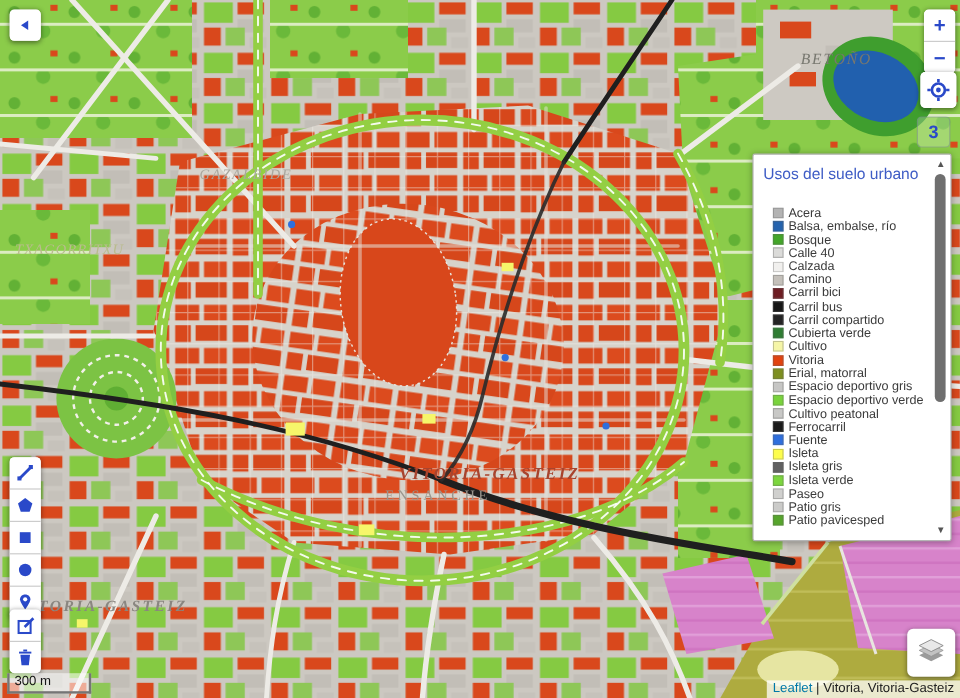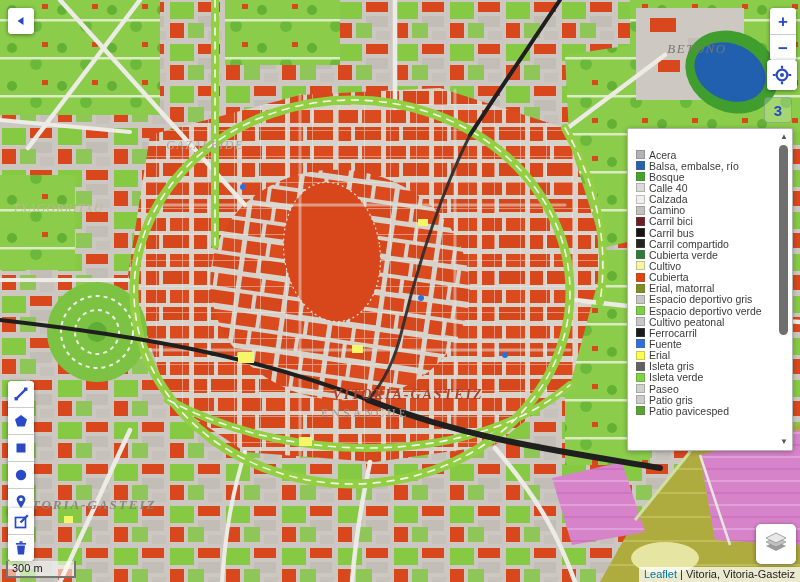--- a/index.html
+++ b/index.html
@@ -27,21 +27,21 @@
           display:flex;align-items:center;justify-content:center;}
 
   .drawbar1{left:8px;top:381px;}
   .drawbar2{left:8px;top:508px;}
 
   
   .legend{position:absolute;right:7px;top:128px;width:166px;height:323px;
           background:#fff;border:1px solid #b5b5b5;border-radius:2px;
           box-shadow:0 1px 5px rgba(0,0,0,.3);box-sizing:border-box;}
   .legend-title{color:var(--legend-title);font-size:13px;padding:8px 9px 0 8px;}
-  .legend-list{margin-top:20px;padding-left:8px;}
+  .legend-list{margin-top:20px;padding-left:16px;}
   .legend-row{display:flex;align-items:center;height:11.15px;}
   .legend-sw{width:9px;height:9px;flex:0 0 9px;margin-right:4px;
              box-shadow:inset 0 0 0 1px rgba(100,100,100,.35);}
   .legend-lb{font-size:10.5px;color:#3a3a3a;white-space:nowrap;}
   .legend-scroll{position:absolute;top:3px;right:1px;bottom:3px;width:14px;}
   .legend-scroll .arrow{position:absolute;left:0;width:14px;height:10px;
         font-size:8px;color:#555;text-align:center;line-height:10px;cursor:pointer;}
   .legend-scroll .arrow.up{top:0;} .legend-scroll .arrow.down{bottom:0;}
   .legend-thumb{position:absolute;left:2px;top:13px;width:9px;height:190px;
         background:#6f6f6f;border-radius:5px;cursor:pointer;}
@@ -227,20 +227,21 @@
           <circle cx="10" cy="10" r="2" fill="currentColor" stroke="none"></circle>
           <path d="M10 0.8 V3.6 M10 16.4 V19.2 M0.8 10 H3.6 M16.4 10 H19.2" stroke-width="2.2"></path>
         </svg>
       </span>
     </div>
   </div>
 
   <div class="faded-badge">3</div>
 
   <div class="legend">
+    <div class="legend-title">Usos del suelo urbano</div>
     <div class="legend-list">
         <div class="legend-row">
           <span class="legend-sw" style="background: rgb(179, 179, 179);"></span>
           <span class="legend-lb">Acera</span>
         </div>
         <div class="legend-row">
           <span class="legend-sw" style="background: rgb(36, 99, 174);"></span>
           <span class="legend-lb">Balsa, embalse, río</span>
         </div>
         <div class="legend-row">
@@ -274,21 +275,21 @@
         <div class="legend-row">
           <span class="legend-sw" style="background: rgb(47, 125, 51);"></span>
           <span class="legend-lb">Cubierta verde</span>
         </div>
         <div class="legend-row">
           <span class="legend-sw" style="background: rgb(245, 245, 166);"></span>
           <span class="legend-lb">Cultivo</span>
         </div>
         <div class="legend-row">
           <span class="legend-sw" style="background: rgb(226, 67, 15);"></span>
-          <span class="legend-lb">Cubierta</span>
+          <span class="legend-lb">Vitoria</span>
         </div>
         <div class="legend-row">
           <span class="legend-sw" style="background: rgb(126, 143, 31);"></span>
           <span class="legend-lb">Erial, matorral</span>
         </div>
         <div class="legend-row">
           <span class="legend-sw" style="background: rgb(198, 198, 196);"></span>
           <span class="legend-lb">Espacio deportivo gris</span>
         </div>
         <div class="legend-row">
@@ -302,21 +303,21 @@
         <div class="legend-row">
           <span class="legend-sw" style="background: rgb(27, 27, 27);"></span>
           <span class="legend-lb">Ferrocarril</span>
         </div>
         <div class="legend-row">
           <span class="legend-sw" style="background: rgb(47, 111, 221);"></span>
           <span class="legend-lb">Fuente</span>
         </div>
         <div class="legend-row">
           <span class="legend-sw" style="background: rgb(253, 253, 75);"></span>
-          <span class="legend-lb">Erial</span>
+          <span class="legend-lb">Isleta</span>
         </div>
         <div class="legend-row">
           <span class="legend-sw" style="background: rgb(97, 97, 97);"></span>
           <span class="legend-lb">Isleta gris</span>
         </div>
         <div class="legend-row">
           <span class="legend-sw" style="background: rgb(124, 214, 62);"></span>
           <span class="legend-lb">Isleta verde</span>
         </div>
         <div class="legend-row">

